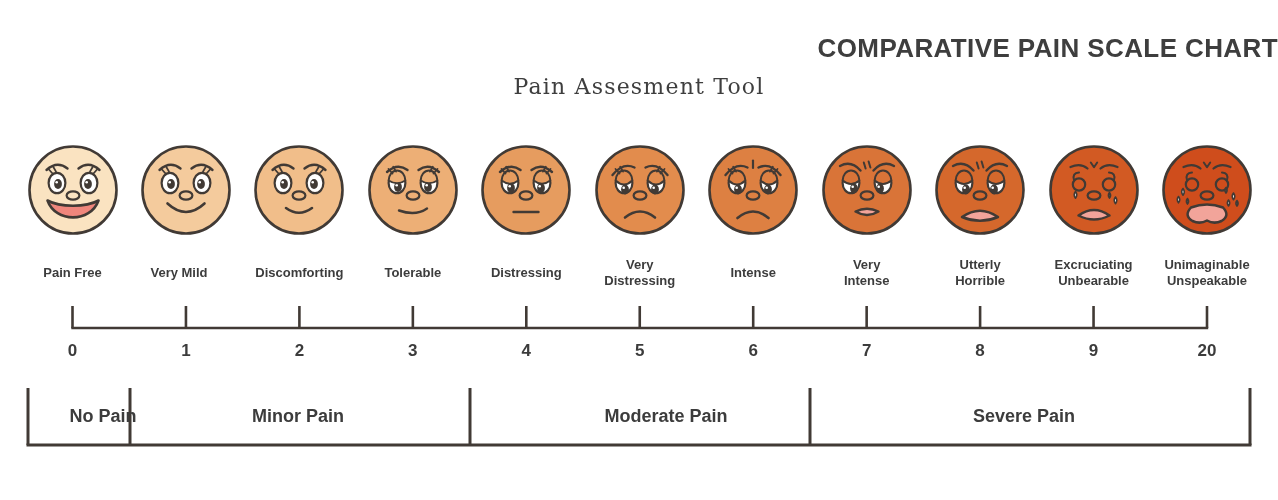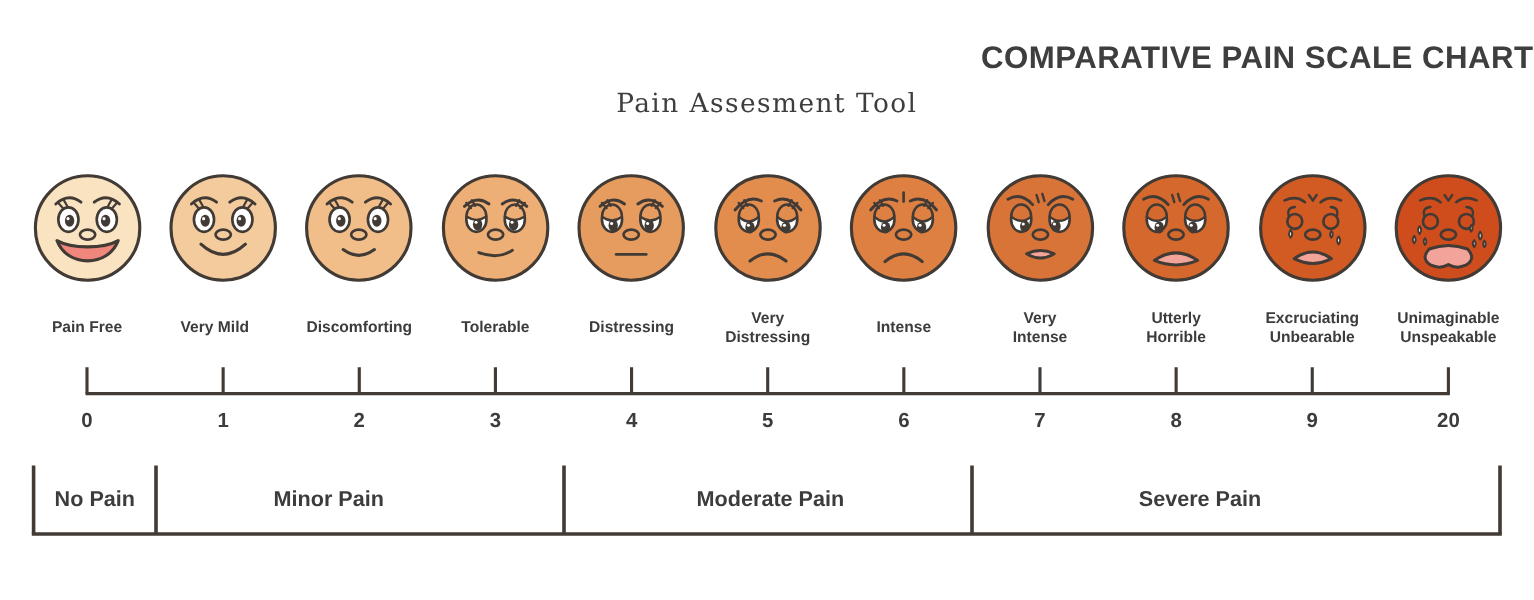--- a/index.html
+++ b/index.html
@@ -23,21 +23,21 @@
     font-size:13px;line-height:16px;font-weight:700;color:#3c3c3c;white-space:pre-line;
   }
   .lvl-num{
     position:absolute;top:341px;width:40px;text-align:center;
     font-size:17px;font-weight:700;color:#3c3c3c;
   }
   .ruler{position:absolute;left:0;top:298px;}
   .bands{position:absolute;left:0;top:384px;}
   .cat-label{
     position:absolute;top:397px;height:38px;display:flex;align-items:center;justify-content:center;
-    font-size:18px;font-weight:700;color:#3c3c3c;text-align:center;
+    font-size:18px;font-weight:700;color:#3c3c3c;text-align:center;margin-left:24px;
   }
 </style>
 </head>
 <body>
 
 <div class="stage">
   <div class="title">COMPARATIVE PAIN SCALE CHART</div>
   <div class="subtitle">Pain Assesment Tool</div>
   <div id="faces">
       <svg class="face" style="left:24.5px" width="96" height="96" viewBox="0 0 96 96">

